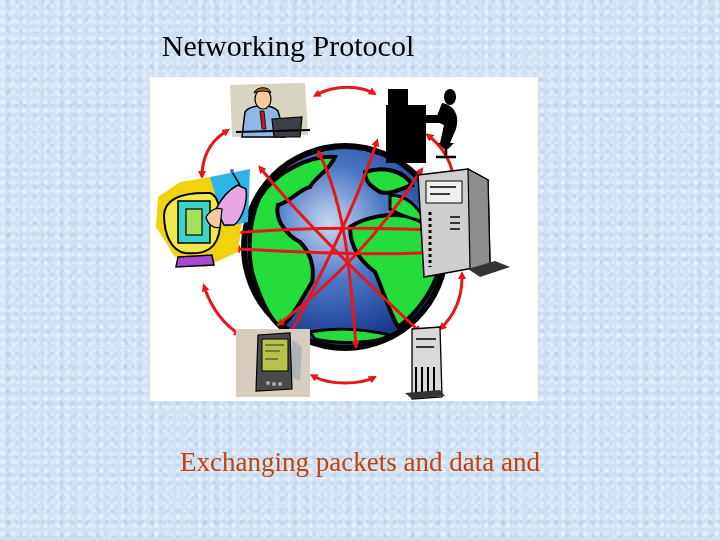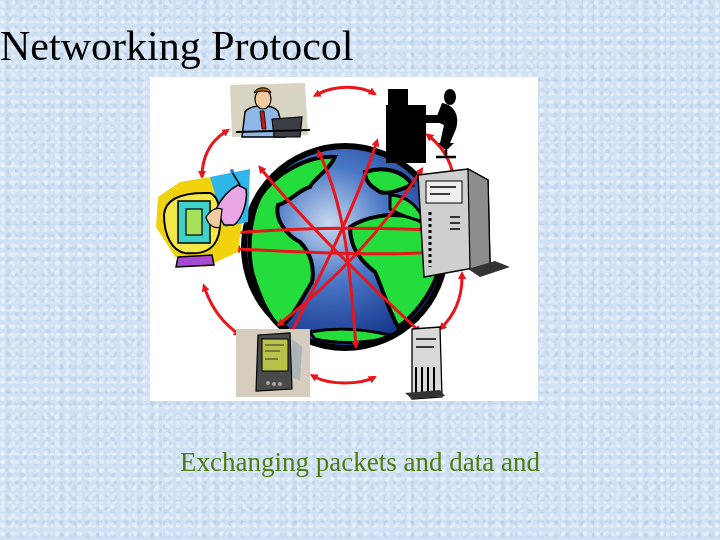--- a/index.html
+++ b/index.html
@@ -8,31 +8,31 @@
     background-color:#cfe1f3;
     background-image:
       radial-gradient(circle at 20% 30%, rgba(255,255,255,0.35) 0 2px, transparent 3px),
       radial-gradient(circle at 70% 60%, rgba(170,195,225,0.35) 0 2px, transparent 3px),
       radial-gradient(circle at 45% 80%, rgba(255,255,255,0.3) 0 1.5px, transparent 2.5px),
       radial-gradient(circle at 85% 15%, rgba(160,190,220,0.3) 0 1.5px, transparent 2.5px);
     background-size: 11px 9px, 13px 12px, 7px 8px, 9px 13px;
     font-family: "Liberation Serif", "DejaVu Serif", serif;
   }
   .title {
-    position:absolute; left:0; top:20px; width:576px; 
-    font-size:42px; color:#000; line-height:52px;
+    position:absolute; left:0; top:20px; width:576px; text-align:center;
+    font-size:30px; color:#000; line-height:52px;
   }
   .picture {
     position:absolute; left:150px; top:77px; width:388px; height:324px;
     background:#ffffff; overflow:hidden;
   }
   .picture svg { position:absolute; left:0; top:0; }
   .caption {
     position:absolute; left:0; top:445px; width:720px; text-align:center;
-    font-size:27px; line-height:34px; color:#4d7c0f;
+    font-size:27px; line-height:34px; color:#c2410c;
   }
   .caption span { display:block; }
 </style>
 </head>
 <body>
 
 <div class="title">Networking Protocol</div>
 
 <div class="picture">
   <svg width="388" height="324" viewBox="0 0 388 324" xmlns="http://www.w3.org/2000/svg">

